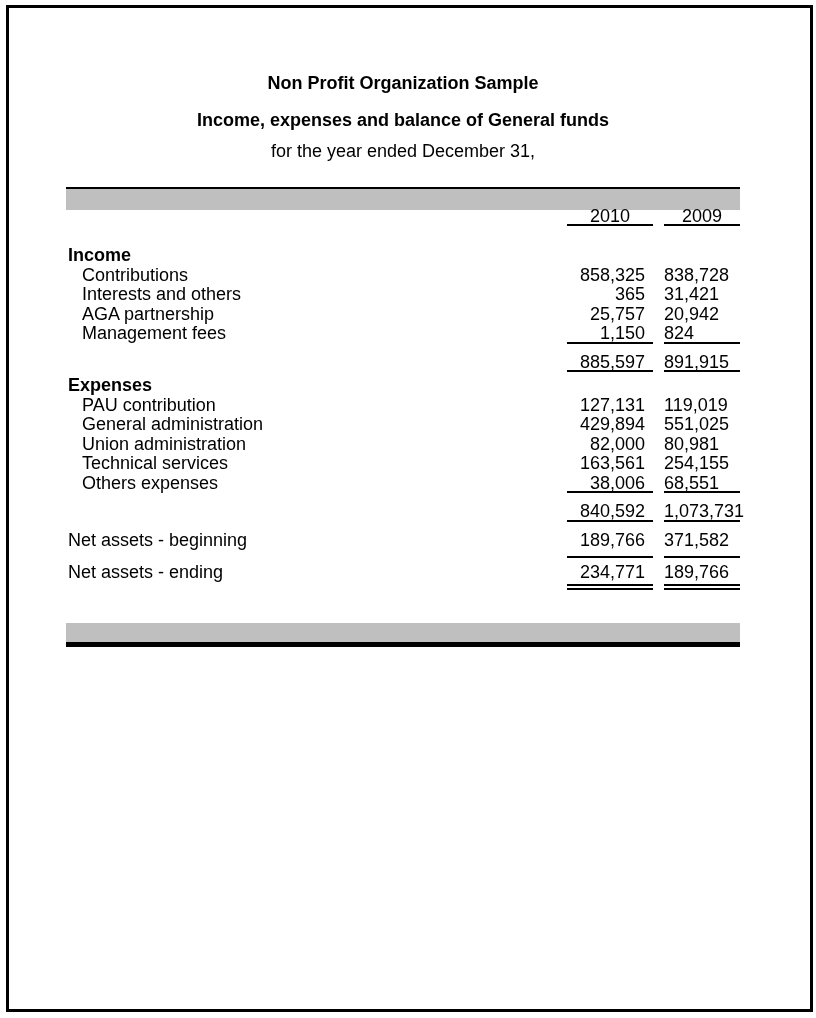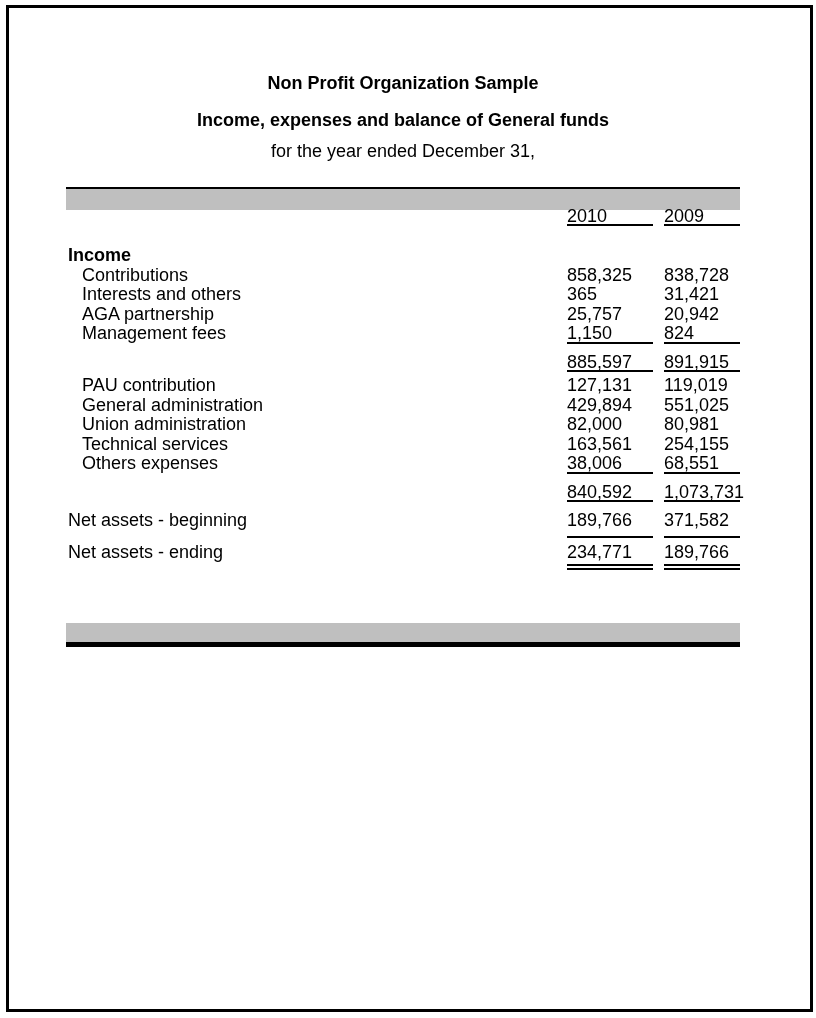--- a/index.html
+++ b/index.html
@@ -23,27 +23,27 @@
   .bar {
     position:absolute; left:66px; width:674px; background:#bfbfbf;
   }
   .bar-top { top:187px; height:23px; border-top:2px solid #000; }
   .bar-bottom { top:623px; height:24px; border-bottom:5px solid #000; }
   .table { position:absolute; left:68px; top:209px; width:672px; }
   .row { display:flex; height:19.5px; }
   .row > div { line-height:19.5px; white-space:nowrap; }
   .lbl { flex:1; text-align:left; }
   .ind { padding-left:14px; }
-  .v1 { width:86px; text-align:left; padding-right:8px; }
+  .v1 { width:86px; text-align:right; padding-right:8px; }
   .v2 { width:76px; margin-left:11px; padding-right:5px; }
   .u .v1, .u .v2 { border-bottom:2px solid #000000; }
   .uu .v1, .uu .v2 { border-bottom:6px double #000; }
   .hdr { height:17px; }
   .hdr > div { line-height:15px; }
-  .hdr .v1, .hdr .v2 { text-align:left; padding-right:0; border-bottom:2px solid #000; }
+  .hdr .v1, .hdr .v2 { text-align:center; padding-right:0; border-bottom:2px solid #000; }
   .sp20 { height:20px; } .sp9 { height:9px; } .sp4 { height:4px; } .sp5 { height:5px; }
   .bold { font-weight:bold; }
   .tall { height:27px; }
 </style>
 </head>
 <body>
 
 <div class="page">
   <div class="page-frame"></div>
 
@@ -93,20 +93,25 @@
     <div class="sp9"></div>
 
     <div class="row u">
       <div class="lbl"></div>
       <div class="v1">885,597</div>
       <div class="v2">891,915</div>
     </div>
 
     <div class="sp4"></div>
 
+    <div class="row">
+      <div class="lbl bold">Expenses</div>
+      <div class="v1"></div>
+      <div class="v2"></div>
+    </div>
 
     <div class="row">
       <div class="lbl ind">PAU contribution</div>
       <div class="v1">127,131</div>
       <div class="v2">119,019</div>
     </div>
     <div class="row">
       <div class="lbl ind">General administration</div>
       <div class="v1">429,894</div>
       <div class="v2">551,025</div>

